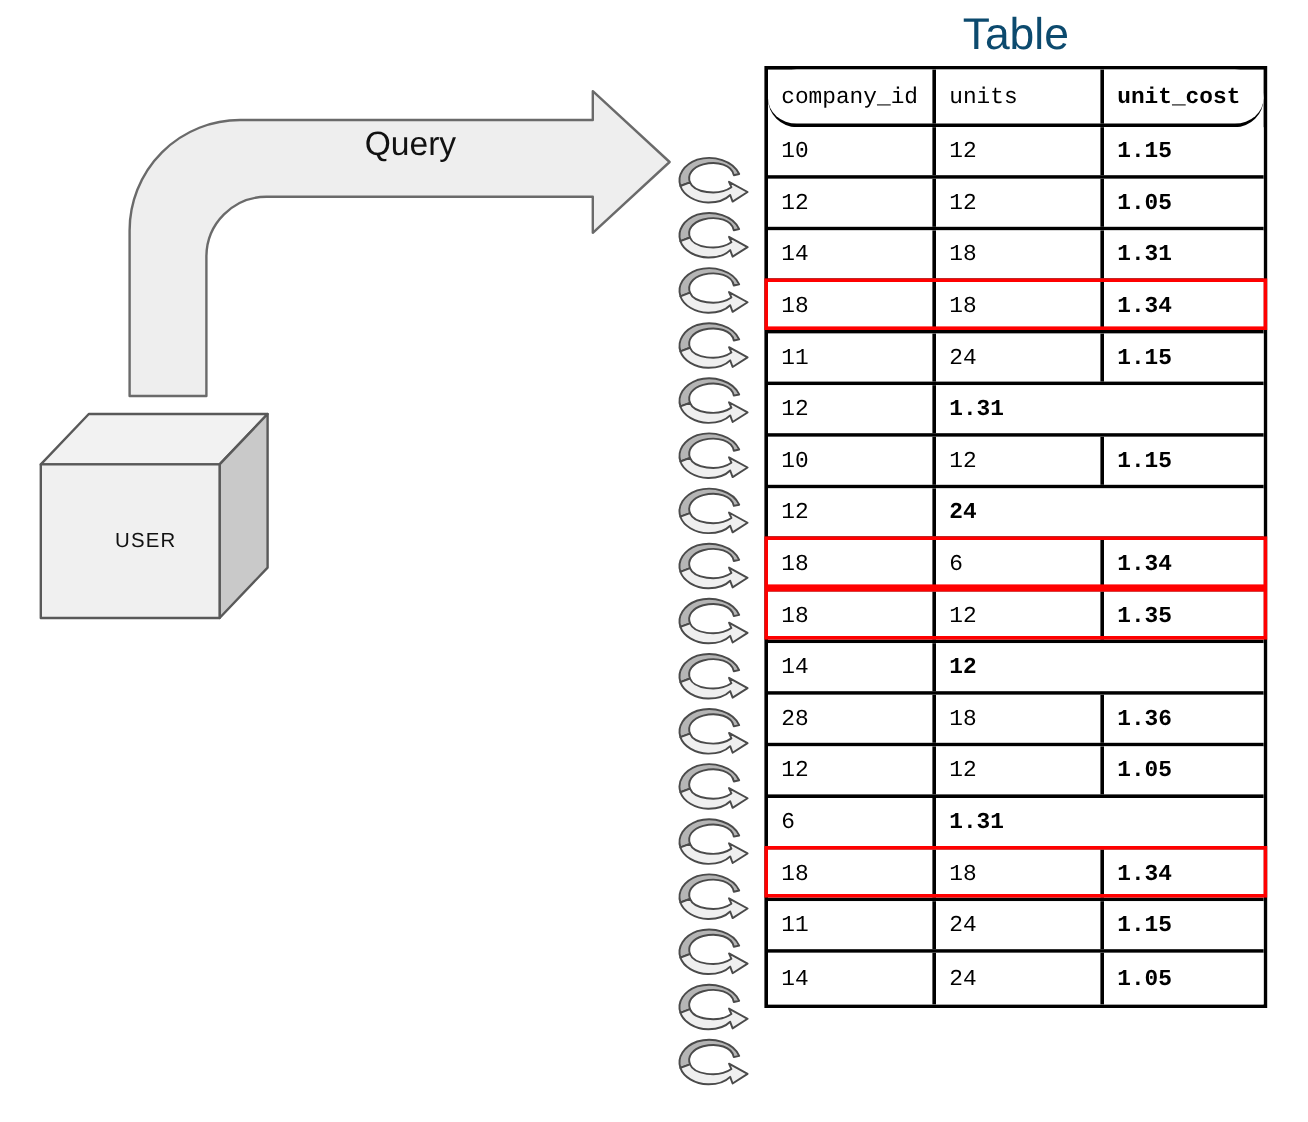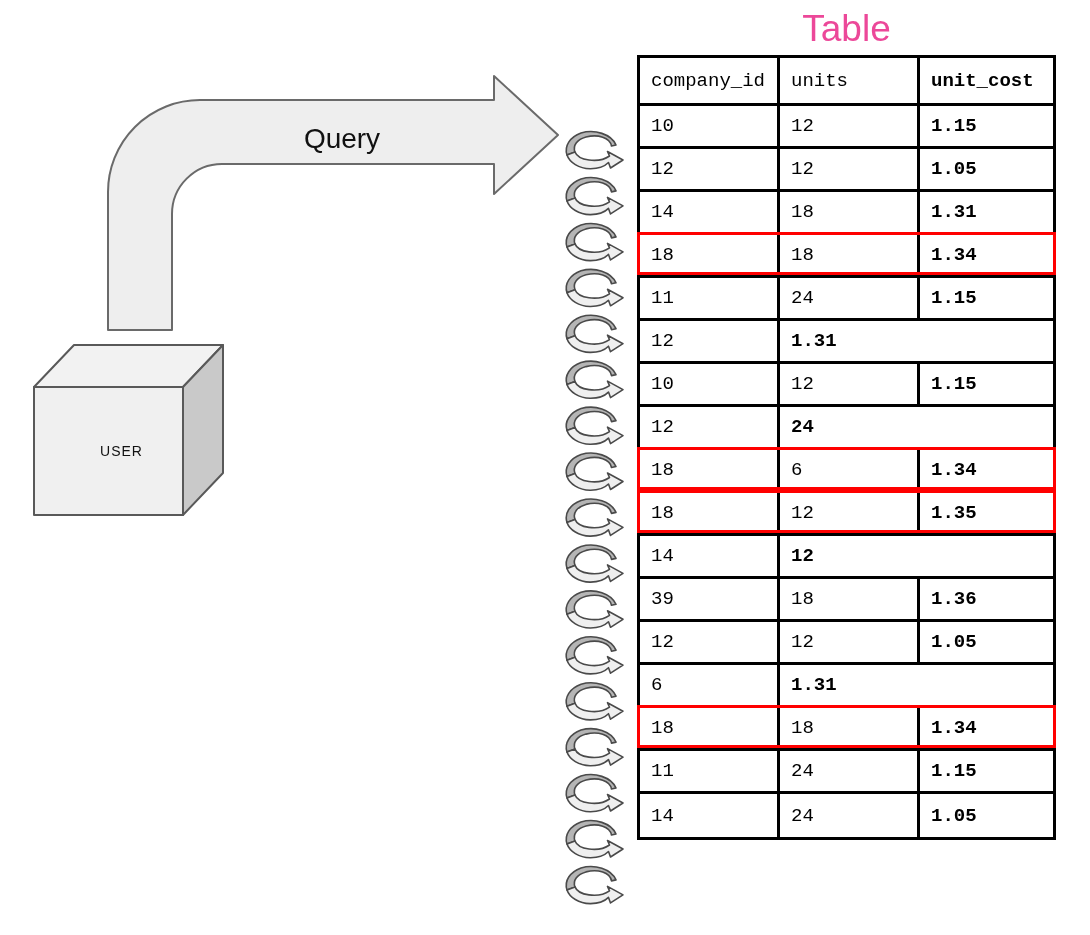--- a/index.html
+++ b/index.html
@@ -9,40 +9,40 @@
     width: 1090px; height: 935px;
     background: #fff;
     font-family: "Liberation Sans", sans-serif;
     overflow: hidden;
   }
   svg.art { position:absolute; left:0; top:0; }
 
   
   .table-title {
     position:absolute; left:637px; top:8px; width:419px;
-    text-align:center; font-size:37px; line-height:42px; color:#ec4899;
+    text-align:center; font-size:37px; line-height:42px; color:#0c4a6e;
   }
   .query-label {
-    position:absolute; left:262px; top:124px; width:160px;
+    position:absolute; left:262px; top:105px; width:160px;
     text-align:center; font-size:28px; line-height:30px; color:#111;
   }
   .user-label {
     position:absolute; left:34px; top:387px; width:175px; height:128px;
     display:flex; align-items:center; justify-content:center;
-    font-size:14px; letter-spacing:1px; color:#111;
+    font-size:17px; letter-spacing:1px; color:#111;
   }
 
   
   .tbl {
     position:absolute; left:637px; top:55px; width:419px;
     border:3px solid #000;
     font-family:"Liberation Mono", monospace; font-size:19px; color:#000;
   }
   .tr { display:flex; height:43px; border-bottom:3px solid #000; position:relative; background:#fff; }
-  .tr.th-row { height:48px; }
+  .tr.th-row { height:48px;border-radius:24px; }
   .tr:last-child { border-bottom:none; }
   #rows-container .tr:last-child { border-bottom:none; }
   .td {
     width:140px; border-right:3px solid #000;
     display:flex; align-items:center; padding-left:11px;
     white-space:pre; overflow:hidden;
   }
   .td:last-child { border-right:none; width:auto; flex:1;font-weight:bold; }
   .tr.hl::after {
     content:""; position:absolute; left:-3px; right:-3px; top:-3px; bottom:0;
@@ -156,21 +156,21 @@
         <div class="tr hl">
       <div class="td">18</div>
       <div class="td">12</div>
       <div class="td">1.35</div>
     </div>
         <div class="tr">
       <div class="td">14</div>
       <div class="td">12</div>
     </div>
         <div class="tr">
-      <div class="td">39</div>
+      <div class="td">28</div>
       <div class="td">18</div>
       <div class="td">1.36</div>
     </div>
         <div class="tr">
       <div class="td">12</div>
       <div class="td">12</div>
       <div class="td">1.05</div>
     </div>
         <div class="tr">
       <div class="td">6</div>

